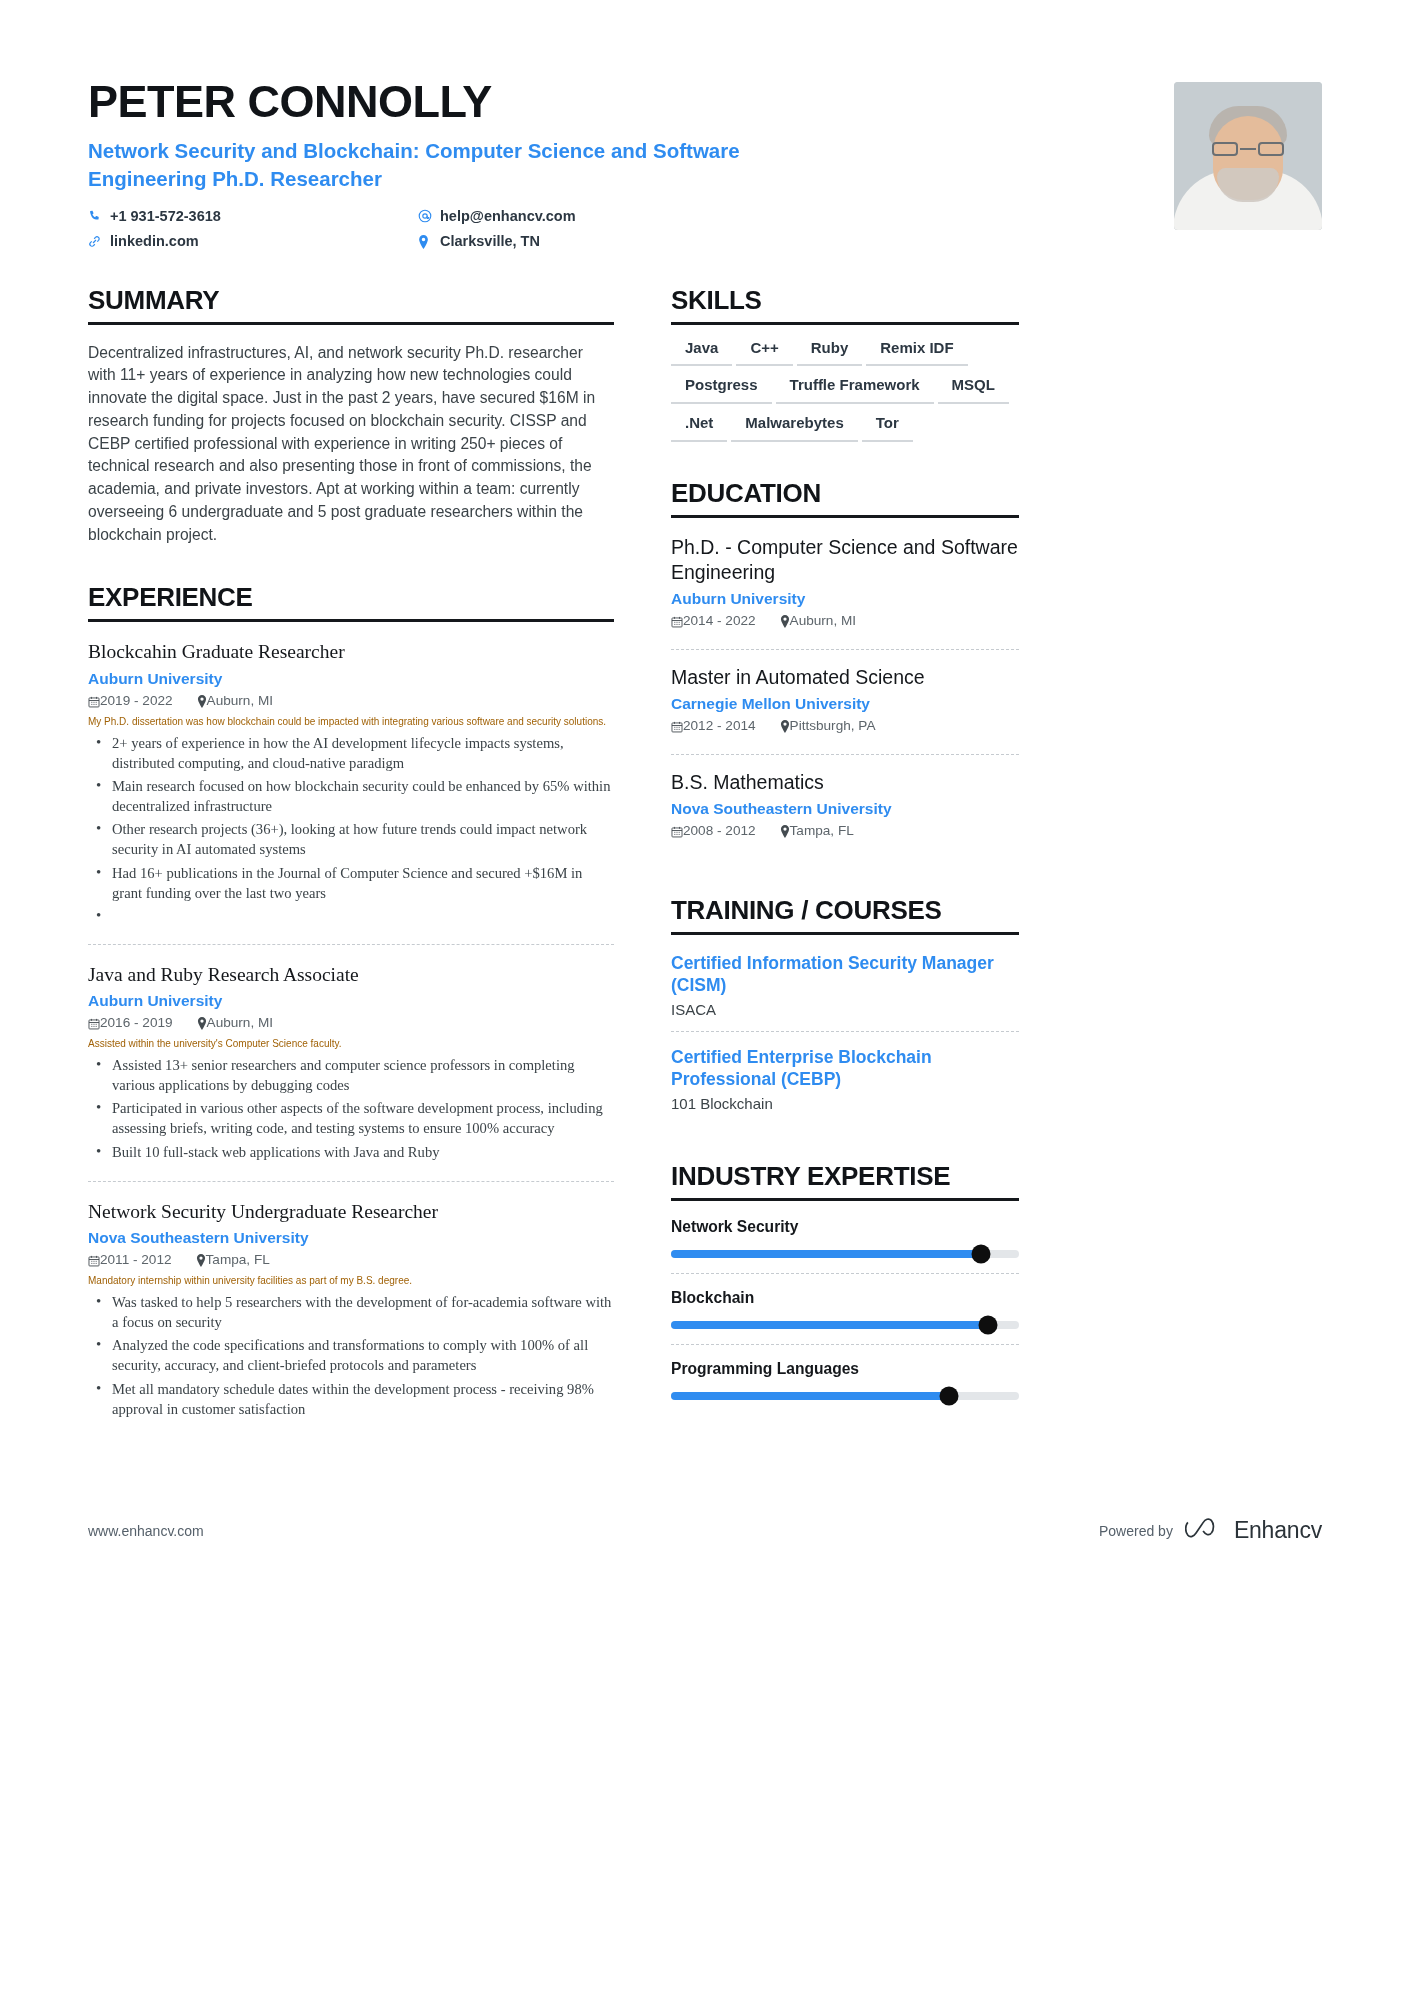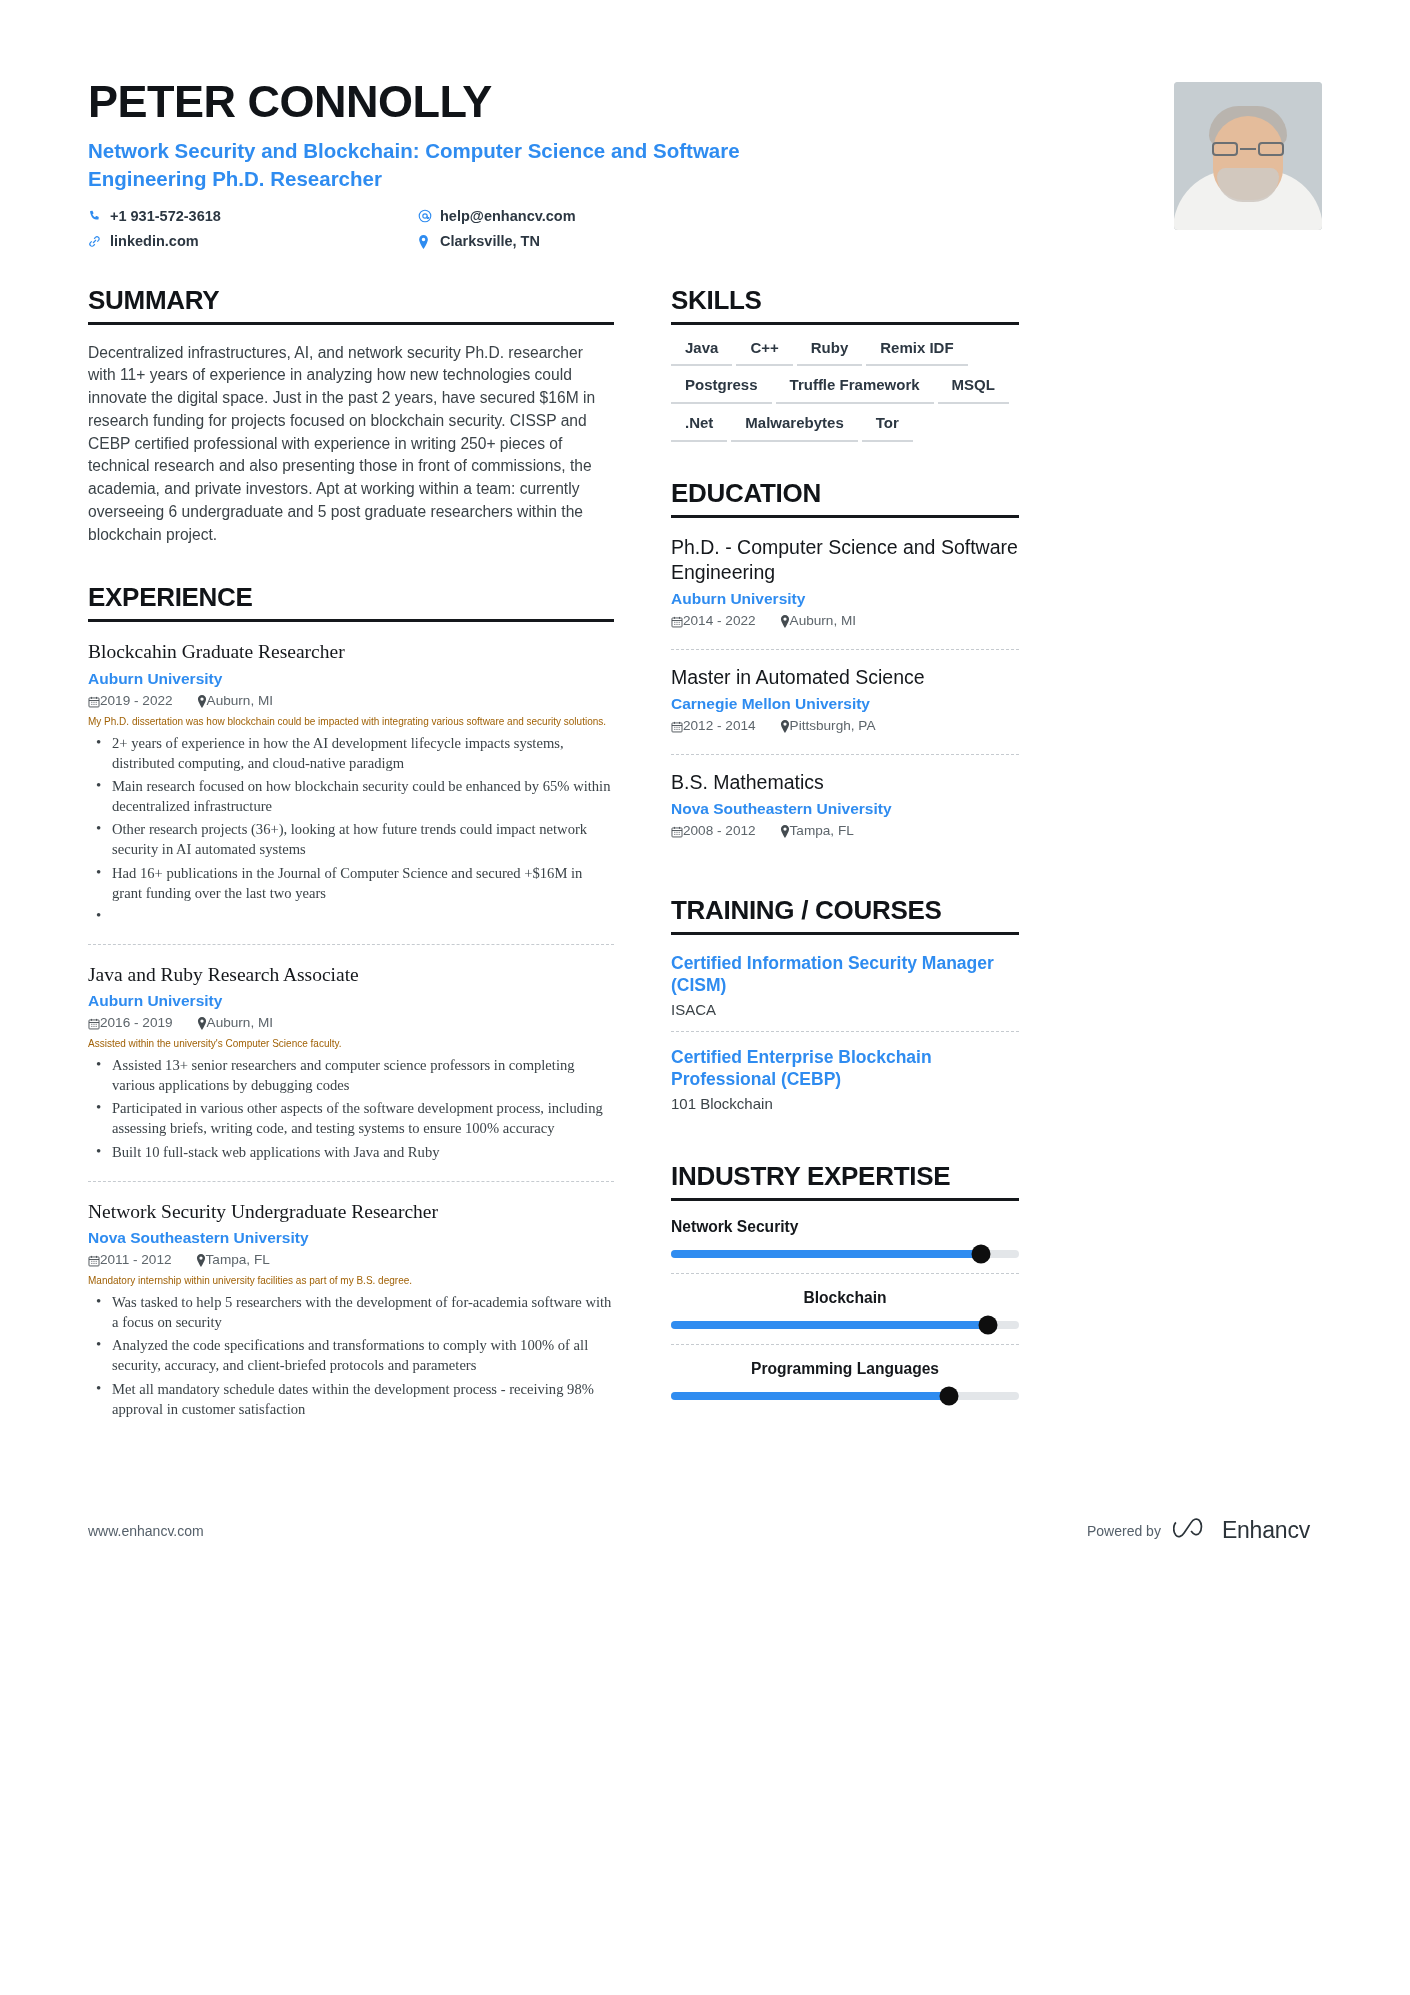--- a/index.html
+++ b/index.html
@@ -213,21 +213,21 @@
     font-size: 17.5px;
     font-weight: bold;
     color: #2f8cf0;
     line-height: 1.26;
     margin-bottom: 5px;
   }
   .train-sub { font-size: 15px; color: #3b4348; }
 
   
   .exp-item { padding-bottom: 15px; }
-  .exp-item + .exp-item { border-top: 1px dashed #c6cbd0; padding-top: 15px; text-align: center; }
+  .exp-item + .exp-item { border-top: 1px dashed #c6cbd0; padding-top: 15px; }
   .exp-label {
     font-size: 15.6px;
     font-weight: bold;
     color: #15181c;
     margin-bottom: 14px;
   }
   .slider {
     position: relative;
     height: 8px;
     background: #e3e6e9;
@@ -239,21 +239,21 @@
     background: #2f8cf0; border-radius: 6px;
   }
   .slider .knob {
     position: absolute; top: 50%; width: 19px; height: 19px;
     background: #0e0e0e; border-radius: 50%; transform: translate(-50%, -50%);
   }
 
   
   .footer {
     position: absolute;
-    left: 88px; right: 100px; bottom: 78px;
+    left: 88px; right: 88px; bottom: 78px;
     display: flex;
     justify-content: space-between;
     align-items: center;
   }
   .footer-url { font-size: 14px; color: #55606a; }
   .footer-right { display: flex; align-items: center; gap: 12px; }
   .powered { font-size: 14px; color: #55606a; }
   .brand { display: flex; align-items: center; gap: 9px; }
   .brand-name { font-size: 23px; color: #2b3339; letter-spacing: -0.2px; }
 </style>

